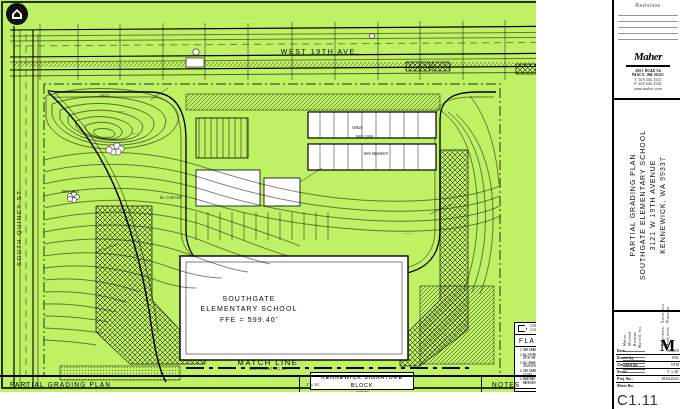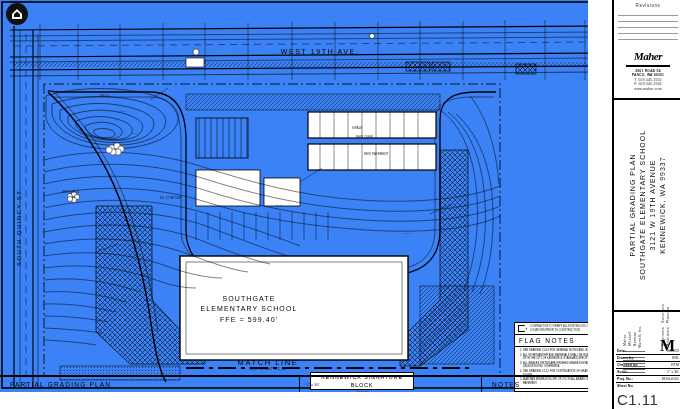--- a/index.html
+++ b/index.html
@@ -6,22 +6,22 @@
   body{
     width:680px;height:409px;overflow:hidden;
     font-family:"Liberation Sans", sans-serif;
     color:#000;
     position:relative;
   }
   .sheet{position:absolute;left:0;top:0;width:680px;height:409px;background:#fff;}
 
   
   .drawing{
-    position:absolute;left:0;top:0;width:588px;height:392px;
-    overflow:hidden;background:#3b82f6;
+    position:absolute;left:0;top:0;width:536px;height:392px;
+    overflow:hidden;background:#bef264;
   }
   .drawing svg{position:absolute;left:0;top:0;}
 
   
   .t{position:absolute;font-family:"Liberation Sans",sans-serif;white-space:nowrap;letter-spacing:.5px;}
   .tc{transform:translateX(-50%);}
 
   
   .tb{
     position:absolute;left:612px;top:0;width:68px;height:409px;

